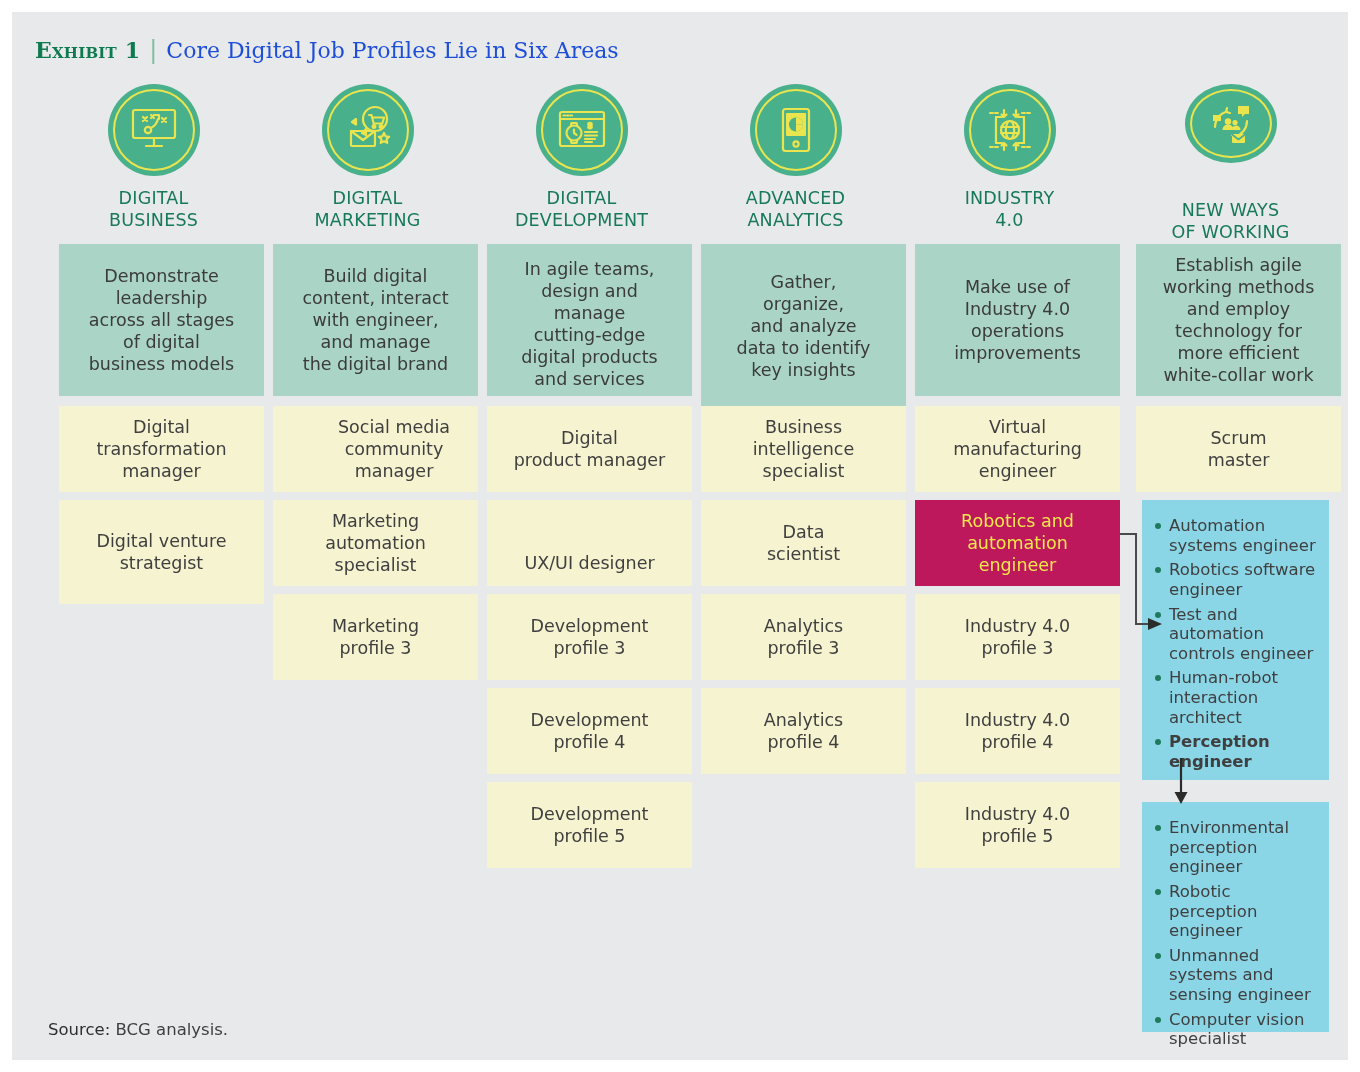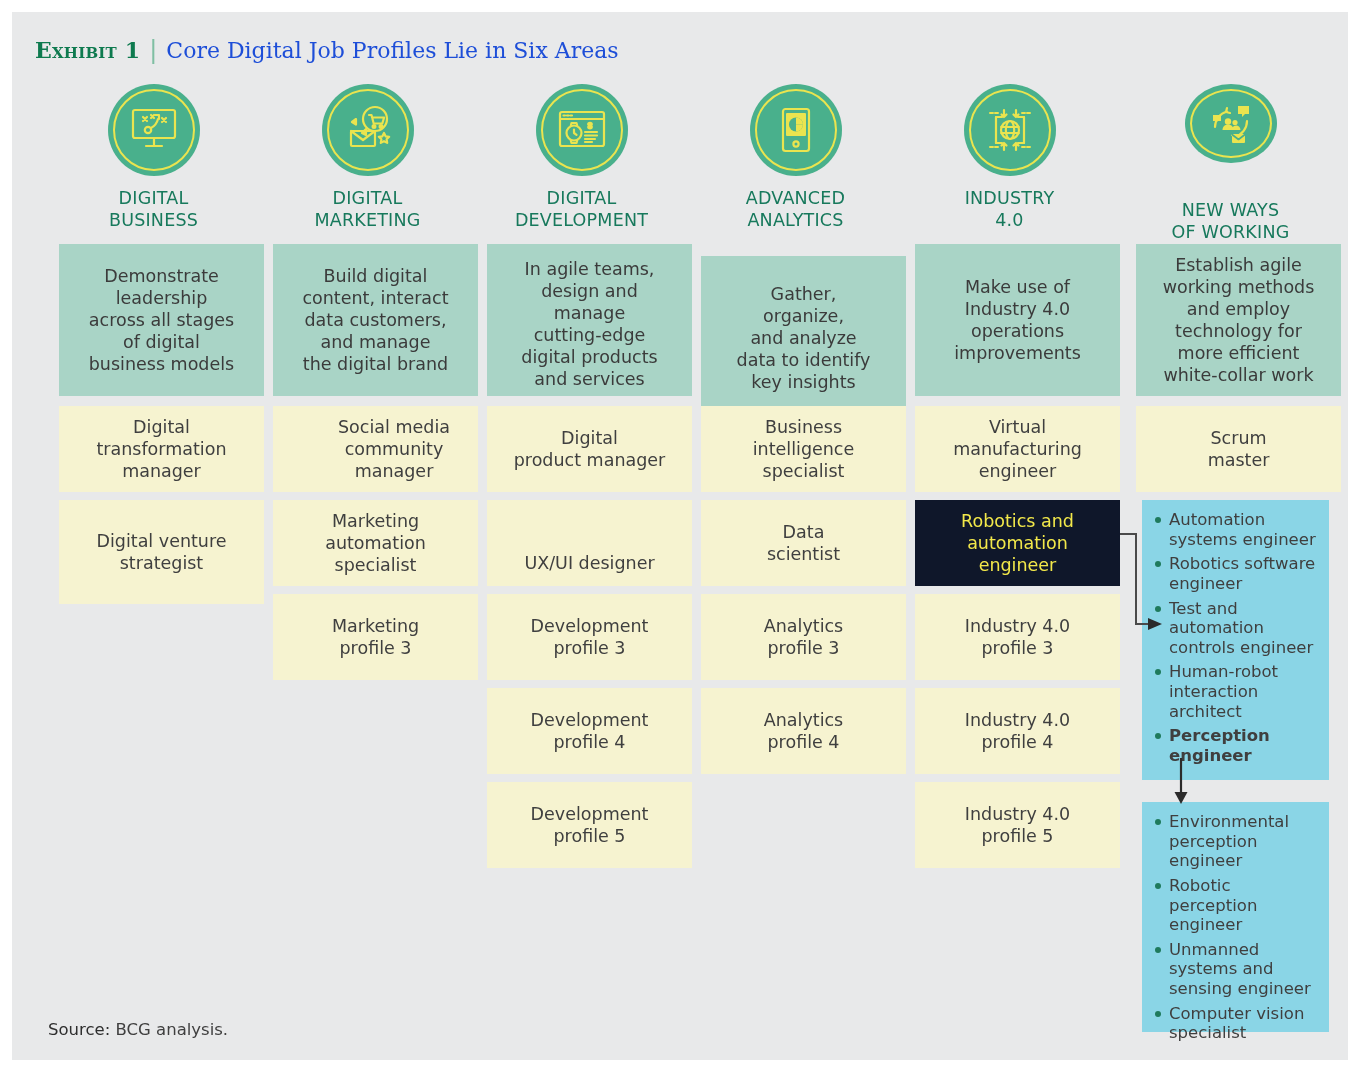--- a/index.html
+++ b/index.html
@@ -124,29 +124,29 @@
     height: 152px;
   }
   .cell-profile {
     background: #f6f3d0;
     color: #3f3f3f;
     font-size: 17.5px;
     line-height: 1.26;
     height: 86px;
   }
   .cell-profile.highlight {
-    background: #0f172a;
+    background: #be185d;
     color: #f2e84a;
   }
 
   
   .callout {
     position: absolute;
     background: #8ad5e6;
-    padding: 10px 10px 10px 12px;
+    padding: 16px 10px 10px 12px;
     width: 187px;
   }
   .callout ul { list-style: none; }
   .callout li {
     position: relative;
     padding-left: 15px;
     font-size: 16.5px;
     line-height: 1.19;
     color: #3f3f3f;
     margin-bottom: 5px;
@@ -316,21 +316,21 @@
 transformation
 manager</span>
       </div>
       <div class="cell cell-profile" style="left: 12px; top: 256px; height: 104px;">
         <span style="white-space: pre-line;">Digital venture
 strategist</span>
       </div>
       <div class="cell cell-desc" style="left: 226px; top: 0px; height: 152px;">
         <span style="white-space: pre-line;">Build digital
 content, interact
-data customers,
+with engineer,
 and manage
 the digital brand</span>
       </div>
       <div class="cell cell-profile" style="left: 226px; top: 162px; height: 86px;">
         <span style="white-space: pre-line; margin-left: 37px;">Social media
 community
 manager</span>
       </div>
       <div class="cell cell-profile" style="left: 226px; top: 256px; height: 86px;">
         <span style="white-space: pre-line;">Marketing
@@ -361,21 +361,21 @@
 profile 3</span>
       </div>
       <div class="cell cell-profile" style="left: 440px; top: 444px; height: 86px;">
         <span style="white-space: pre-line;">Development
 profile 4</span>
       </div>
       <div class="cell cell-profile" style="left: 440px; top: 538px; height: 86px;">
         <span style="white-space: pre-line;">Development
 profile 5</span>
       </div>
-      <div class="cell cell-desc" style="left: 654px; top: 12px; height: 164px;">
+      <div class="cell cell-desc" style="left: 654px; top: 0px; height: 164px;">
         <span style="white-space: pre-line;">Gather,
 organize,
 and analyze
 data to identify
 key insights</span>
       </div>
       <div class="cell cell-profile" style="left: 654px; top: 162px; height: 86px;">
         <span style="white-space: pre-line;">Business
 intelligence
 specialist</span>

